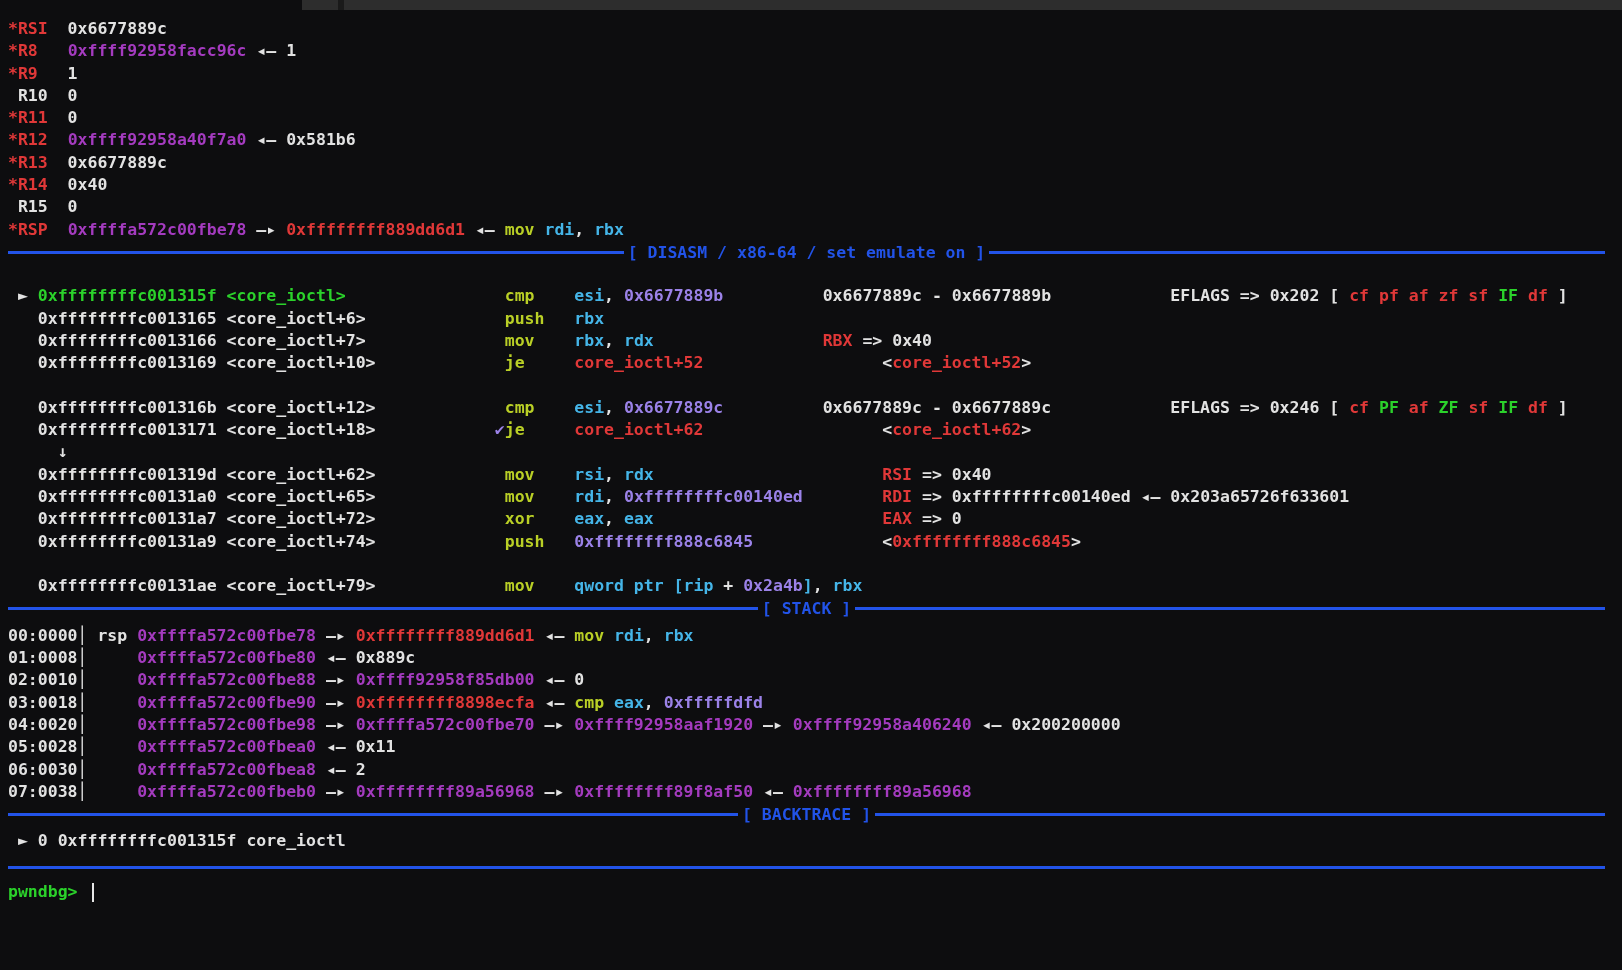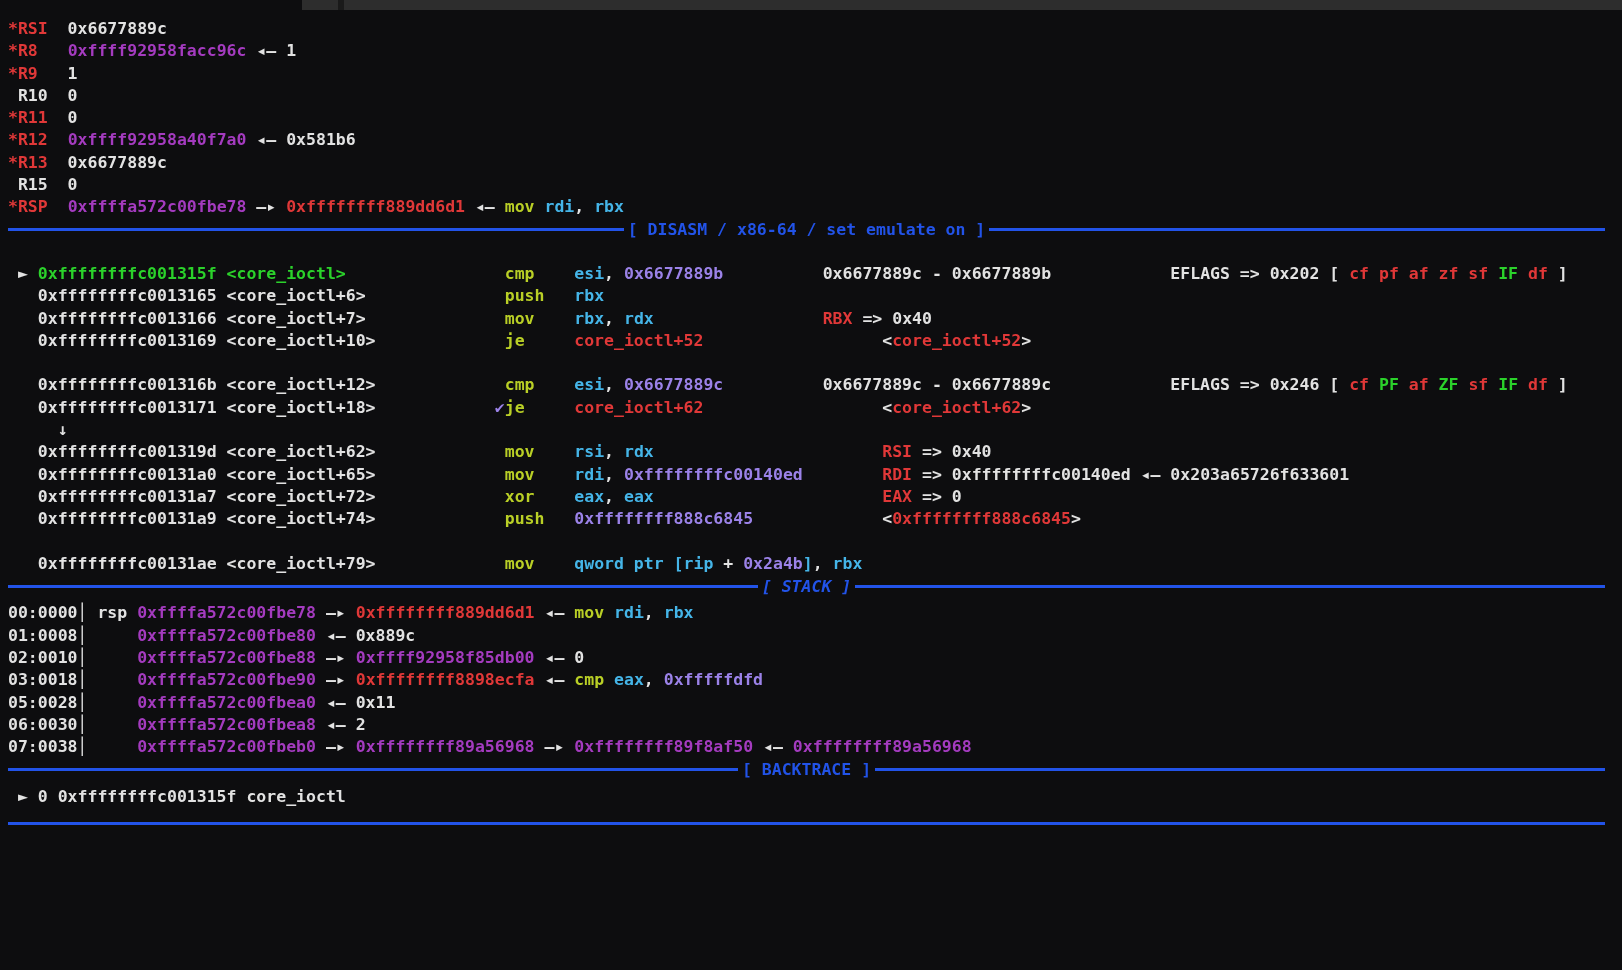--- a/index.html
+++ b/index.html
@@ -8,21 +8,21 @@
   #tab-active{position:absolute;left:0;top:0;width:302px;height:10px;background:#0d0d0f;}
   #tab-sep{position:absolute;left:338px;top:0;width:6px;height:10px;background:#1a1a1a;}
   #terminal{padding:8px 17px 0 8px;font-size:16.5px;font-weight:bold;}
   .tline{height:22.3px;line-height:22.3px;white-space:pre;overflow:hidden;}
   .w{color:var(--w);} .red{color:var(--red);} .grn{color:var(--grn);text-align:center;} .cyn{color:var(--cyn);} .yel{color:var(--yel);}
   .pur{color:var(--pur);} .vio{color:var(--vio);}
   .sect{display:flex;align-items:center;height:22.3px;margin-right:0;}
   .sect .hl{flex:1;height:3px;background:var(--blu);}
   .sect .ht{color:var(--blu);font-weight:bold;font-size:16.5px;padding:0 4px;white-space:pre;}
   .sect.m-disasm{margin-bottom:22px;}
-  .sect.m-stack{margin-bottom:5px;font-style:italic;}
+  .sect.m-stack{margin-bottom:5px;}
   .sect.m-bt{margin-bottom:5px;}
   .sect.m-rule{margin:4px 0 2px 0;}
   .prompt{margin-top:2px;}
   .cursor{display:inline-block;width:2px;height:19px;background:#e6e6e6;vertical-align:middle;margin-left:5px;}
 </style>
 </head>
 <body>
 
 <div id="tabbar">
   <div id="tab-active"></div>
@@ -30,20 +30,21 @@
 </div>
 
 <main id="terminal">
     <div class="tline"><span class="red">*RSI</span><span class="w">  0x6677889c</span></div>
     <div class="tline"><span class="red">*R8</span><span class="w">   </span><span class="pur">0xffff92958facc96c</span><span class="w"> ◂— 1</span></div>
     <div class="tline"><span class="red">*R9</span><span class="w">   1</span></div>
     <div class="tline"><span class="w"> R10  0</span></div>
     <div class="tline"><span class="red">*R11</span><span class="w">  0</span></div>
     <div class="tline"><span class="red">*R12</span><span class="w">  </span><span class="pur">0xffff92958a40f7a0</span><span class="w"> ◂— 0x581b6</span></div>
     <div class="tline"><span class="red">*R13</span><span class="w">  0x6677889c</span></div>
+    <div class="tline"><span class="red">*R14</span><span class="w">  0x40</span></div>
     <div class="tline"><span class="w"> R15  0</span></div>
     <div class="tline"><span class="red">*RSP</span><span class="w">  </span><span class="pur">0xffffa572c00fbe78</span><span class="w"> —▸ </span><span class="red">0xffffffff889dd6d1</span><span class="w"> ◂— </span><span class="yel">mov</span><span class="w"> </span><span class="cyn">rdi</span><span class="w">, </span><span class="cyn">rbx</span></div>
     <div class="sect m-disasm">
       <i class="hl"></i>
       <b class="ht">[ DISASM / x86-64 / set emulate on ]</b>
       <i class="hl"></i>
     </div>
     <div class="tline"><span class="w"> ► </span><span class="grn">0xffffffffc001315f &lt;core_ioctl&gt;</span><span class="w">                </span><span class="yel">cmp</span><span class="w">    </span><span class="cyn">esi</span><span class="w">, </span><span class="vio">0x6677889b</span><span class="w">          0x6677889c - 0x6677889b            EFLAGS =&gt; 0x202 [ </span><span class="red">cf pf af zf sf </span><span class="grn">IF</span><span class="red"> df</span><span class="w"> ]</span></div>
     <div class="tline"><span class="w">   0xffffffffc0013165 &lt;core_ioctl+6&gt;              </span><span class="yel">push</span><span class="w">   </span><span class="cyn">rbx</span></div>
     <div class="tline"><span class="w">   0xffffffffc0013166 &lt;core_ioctl+7&gt;              </span><span class="yel">mov</span><span class="w">    </span><span class="cyn">rbx</span><span class="w">, </span><span class="cyn">rdx</span><span class="w">                 </span><span class="red">RBX</span><span class="w"> =&gt; 0x40</span></div>
@@ -60,25 +61,27 @@
     <div class="tline"><span class="w">   0xffffffffc00131ae &lt;core_ioctl+79&gt;             </span><span class="yel">mov</span><span class="w">    </span><span class="cyn">qword ptr [rip</span><span class="w"> + </span><span class="vio">0x2a4b</span><span class="cyn">]</span><span class="w">, </span><span class="cyn">rbx</span></div>
     <div class="sect m-stack">
       <i class="hl"></i>
       <b class="ht">[ STACK ]</b>
       <i class="hl"></i>
     </div>
     <div class="tline"><span class="w">00:0000│ rsp </span><span class="pur">0xffffa572c00fbe78</span><span class="w"> —▸ </span><span class="red">0xffffffff889dd6d1</span><span class="w"> ◂— </span><span class="yel">mov</span><span class="w"> </span><span class="cyn">rdi</span><span class="w">, </span><span class="cyn">rbx</span></div>
     <div class="tline"><span class="w">01:0008│     </span><span class="pur">0xffffa572c00fbe80</span><span class="w"> ◂— 0x889c</span></div>
     <div class="tline"><span class="w">02:0010│     </span><span class="pur">0xffffa572c00fbe88</span><span class="w"> —▸ </span><span class="pur">0xffff92958f85db00</span><span class="w"> ◂— 0</span></div>
     <div class="tline"><span class="w">03:0018│     </span><span class="pur">0xffffa572c00fbe90</span><span class="w"> —▸ </span><span class="red">0xffffffff8898ecfa</span><span class="w"> ◂— </span><span class="yel">cmp</span><span class="w"> </span><span class="cyn">eax</span><span class="w">, </span><span class="vio">0xfffffdfd</span></div>
+    <div class="tline"><span class="w">04:0020│     </span><span class="pur">0xffffa572c00fbe98</span><span class="w"> —▸ </span><span class="pur">0xffffa572c00fbe70</span><span class="w"> —▸ </span><span class="pur">0xffff92958aaf1920</span><span class="w"> —▸ </span><span class="pur">0xffff92958a406240</span><span class="w"> ◂— 0x200200000</span></div>
     <div class="tline"><span class="w">05:0028│     </span><span class="pur">0xffffa572c00fbea0</span><span class="w"> ◂— 0x11</span></div>
     <div class="tline"><span class="w">06:0030│     </span><span class="pur">0xffffa572c00fbea8</span><span class="w"> ◂— 2</span></div>
     <div class="tline"><span class="w">07:0038│     </span><span class="pur">0xffffa572c00fbeb0</span><span class="w"> —▸ </span><span class="pur">0xffffffff89a56968</span><span class="w"> —▸ </span><span class="pur">0xffffffff89f8af50</span><span class="w"> ◂— </span><span class="pur">0xffffffff89a56968</span></div>
     <div class="sect m-bt">
       <i class="hl"></i>
       <b class="ht">[ BACKTRACE ]</b>
       <i class="hl"></i>
     </div>
     <div class="tline"><span class="w"> ► 0 0xffffffffc001315f core_ioctl</span></div>
     <div class="sect m-rule">
       <i class="hl"></i>
     </div>
+    <div class="tline prompt"><span class="grn">pwndbg&gt; </span><span class="cursor"></span></div>
   </main>
 
 </body></html>

